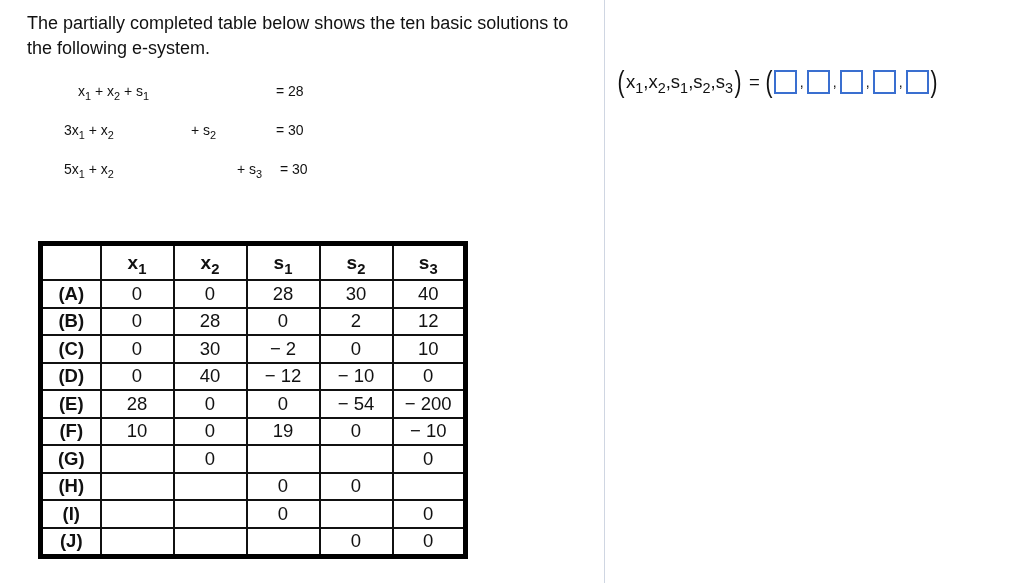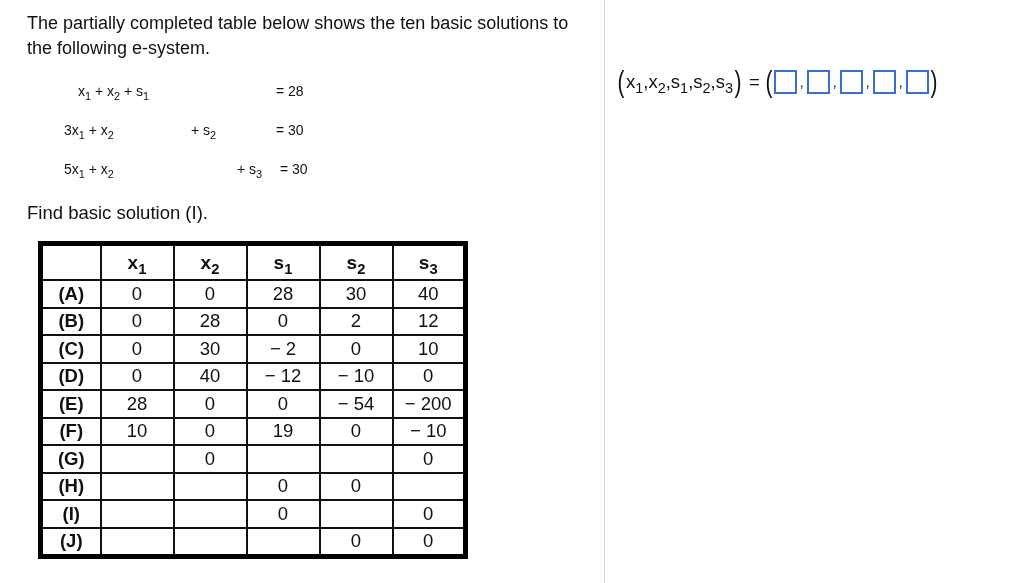--- a/index.html
+++ b/index.html
@@ -57,21 +57,20 @@
     <span class="eq" style="left:191px; top:119px;text-align:right;"><span>+</span> <span>s</span><sub>2</sub></span>
     <span class="eq" style="left:276px; top:119px;">= 30</span>
   </div>
 
   <div>
     <span class="eq" style="left:64px; top:158px;"><span>5x</span><sub>1</sub> <span>+</span> <span>x</span><sub>2</sub></span>
     <span class="eq" style="left:237px; top:158px;"><span>+</span> <span>s</span><sub>3</sub></span>
     <span class="eq" style="left:276px; top:158px;">&nbsp;<span>= 30</span></span>
   </div>
 
-  <div class="find">Find basic solution (I).</div>
 
   <table class="sol">
     <colgroup>
         <col class="c0">
         <col class="cN">
         <col class="cN">
         <col class="cN">
         <col class="cN">
         <col class="cN">
       </colgroup>

